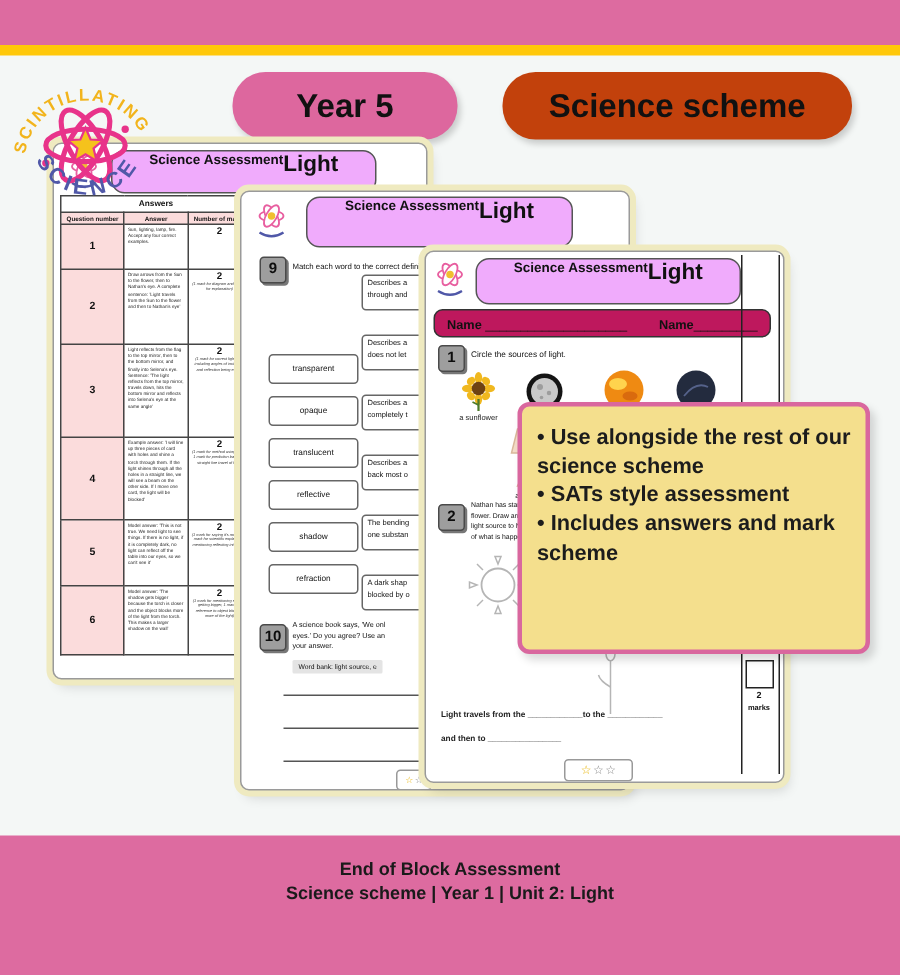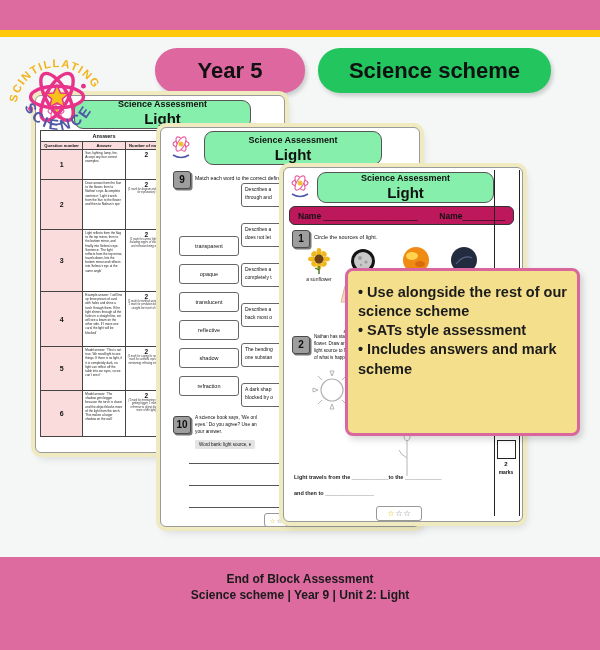--- a/index.html
+++ b/index.html
@@ -11,31 +11,31 @@
   .bar-top{left:0;top:0;width:600px;height:30px;background:#DD6BA0}
   .strip-yellow{left:0;top:30px;width:600px;height:7px;background:#FFC80A}
   .bar-bottom{left:0;top:557px;width:600px;height:93px;background:#DD6BA0;
               display:flex;flex-direction:column;align-items:center;padding-top:14px;box-sizing:border-box}
   .bar-bottom div{font-weight:bold;font-size:12px;line-height:1.35;color:#1a1a1a}
 
   
   .pill{top:48px;height:45px;border-radius:22px;display:flex;align-items:center;justify-content:center;
         font-size:22px;font-weight:bold;color:#111;box-shadow:2px 3px 4px rgba(0,0,0,.18)}
   .pill.year{left:155px;width:150px;background:#DD679E}
-  .pill.scheme{left:318px;width:233px;background:#22c55e}
+  .pill.scheme{left:335px;width:233px;background:#c2410c}
 
   
   .page{position:absolute;background:#fff;border:1px solid #9a9a9a;border-radius:6px;
         box-shadow:0 0 0 4px #EFEAC0,3px 5px 8px rgba(0,0,0,.13);box-sizing:border-box;overflow:hidden}
   .page-left{left:35px;top:95px;width:250px;height:358px;z-index:1}
   .page-mid{left:160px;top:127px;width:260px;height:400px;z-index:2}
   .page-front{left:283px;top:167px;width:240px;height:355px;z-index:3}
 
-  .hdrbox{position:absolute;border:1.5px solid #555;border-radius:9px;background:#86efac;
-          text-align:center;font-weight:bold;display:flex;flex-direction:column;justify-content:flex-end}
+  .hdrbox{position:absolute;border:1.5px solid #555;border-radius:9px;background:#f0abfc;
+          text-align:center;font-weight:bold;display:flex;flex-direction:row;justify-content:center}
   .hdrbox .t{font-size:9px;line-height:1.25}
   .hdrbox .s{font-size:15px;line-height:1.2}
 
   .qbadge{position:absolute;width:16px;height:16px;background:#9E9E9E;border:1px solid #4a4a4a;
           border-radius:3px;color:#0d0d0d;font-weight:bold;font-size:10px;text-align:center;line-height:16px;
           box-shadow:1.5px 1.5px 0 #777}
 
   
   .atable{position:absolute;left:4px;top:34px;width:128px;border-collapse:collapse;table-layout:fixed}
   .atable td,.atable th{border:1px solid #444;vertical-align:top;padding:1px 2px;box-sizing:border-box}
@@ -367,14 +367,14 @@
 </div>
 
 <div class="callout">
   <div>• Use alongside the rest of our science scheme</div>
   <div>• SATs style assessment</div>
   <div>• Includes answers and mark scheme</div>
 </div>
 
 <div class="abs bar-bottom">
   <div>End of Block Assessment</div>
-  <div>Science scheme | Year 9 | Unit 2: Light</div>
+  <div>Science scheme | Year 1 | Unit 2: Light</div>
 </div>
 
 </body></html>

